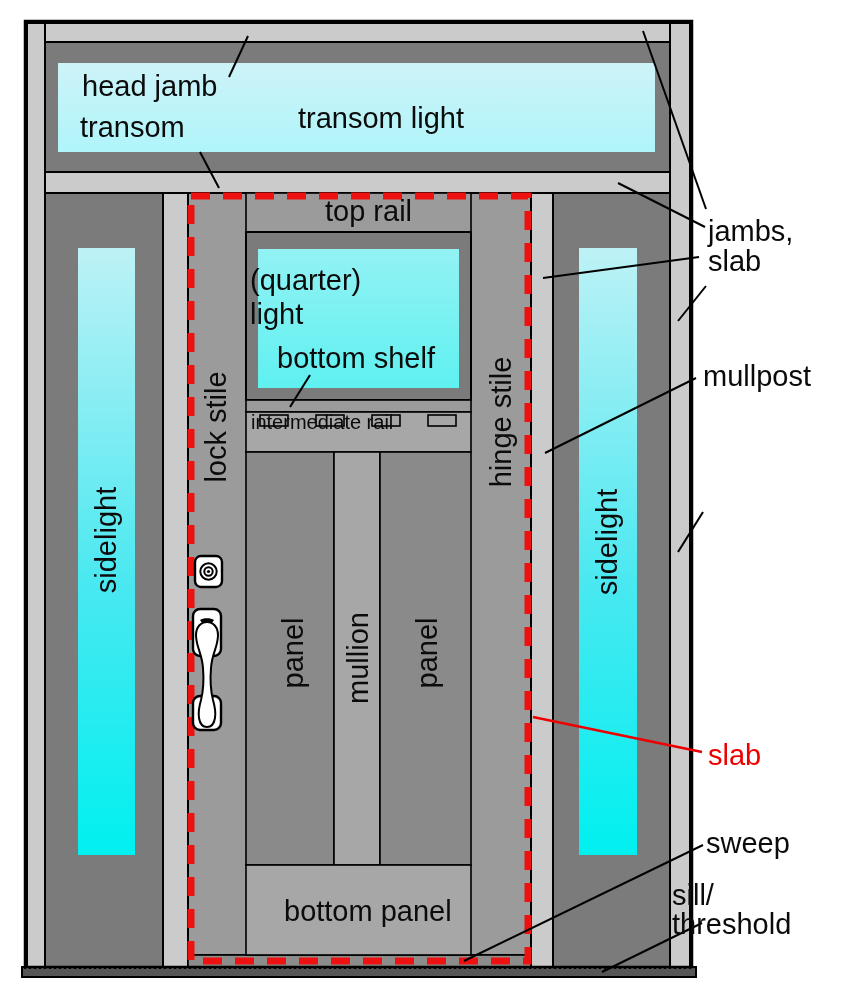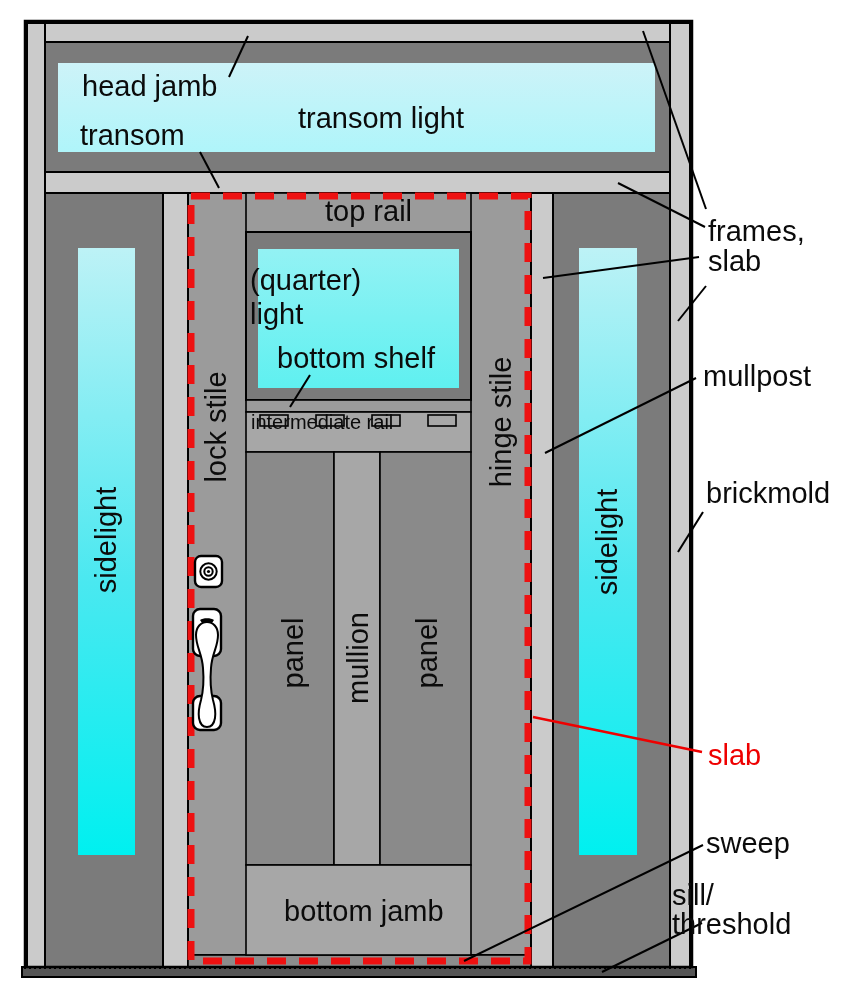--- a/index.html
+++ b/index.html
@@ -119,45 +119,44 @@
     <line class="leader" x1="706" y1="286" x2="678" y2="321"></line>
     <line class="leader" x1="545" y1="453" x2="696" y2="378"></line>
     <line class="leader" x1="678" y1="552" x2="703" y2="512"></line>
     <line class="leader" x1="310" y1="375" x2="290" y2="407"></line>
     <line class="leader" x1="464" y1="961" x2="703" y2="845"></line>
     <line class="leader" x1="602" y1="972" x2="702" y2="923"></line>
     <line class="leaderred" x1="533" y1="717" x2="702" y2="752"></line>
   </svg>
 
   <div class="lbl" style="left:82px;top:71px">head jamb</div>
-  <div class="lbl" style="left:80px;top:120px">transom</div>
+  <div class="lbl" style="left:80px;top:112px">transom</div>
   <div class="lbl" style="left:298px;top:103px">transom light</div>
   <div class="lbl" style="left:325px;top:196px">top rail</div>
 
   <div class="lbl ctr" style="left:250px;top:263px;width:217px;line-height:34px">
     <span>(quarter)</span>
     <span>light</span>
   </div>
 
   <div class="lbl" style="left:277px;top:343px">bottom shelf</div>
   <div class="lbl" style="left:251px;top:412px;font-size:20px">intermediate rail</div>
-  <div class="lbl" style="left:284px;top:896px">bottom jamb</div>
+  <div class="lbl" style="left:284px;top:896px">bottom panel</div>
 
   <div class="lbl rot" style="left:216px;top:427px">lock stile</div>
   <div class="lbl rot" style="left:501px;top:422px">hinge stile</div>
   <div class="lbl rot" style="left:106px;top:540px">sidelight</div>
   <div class="lbl rot" style="left:607px;top:542px">sidelight</div>
   <div class="lbl rot" style="left:293px;top:653px">panel</div>
   <div class="lbl rot" style="left:358px;top:658px">mullion</div>
   <div class="lbl rot" style="left:427px;top:653px">panel</div>
 
-  <div class="lbl" style="left:708px;top:216px">frames,</div>
+  <div class="lbl" style="left:708px;top:216px">jambs,</div>
   <div class="lbl" style="left:708px;top:246px">slab</div>
   <div class="lbl" style="left:703px;top:361px">mullpost</div>
-  <div class="lbl" style="left:706px;top:478px">brickmold</div>
   <div class="lbl red" style="left:708px;top:740px">slab</div>
   <div class="lbl" style="left:706px;top:828px">sweep</div>
 
   <div class="lbl" style="left:672px;top:881px;line-height:29px">
     <span style="display:block">sill/</span>
     <span style="display:block">threshold</span>
   </div>
 
 </div>
 

